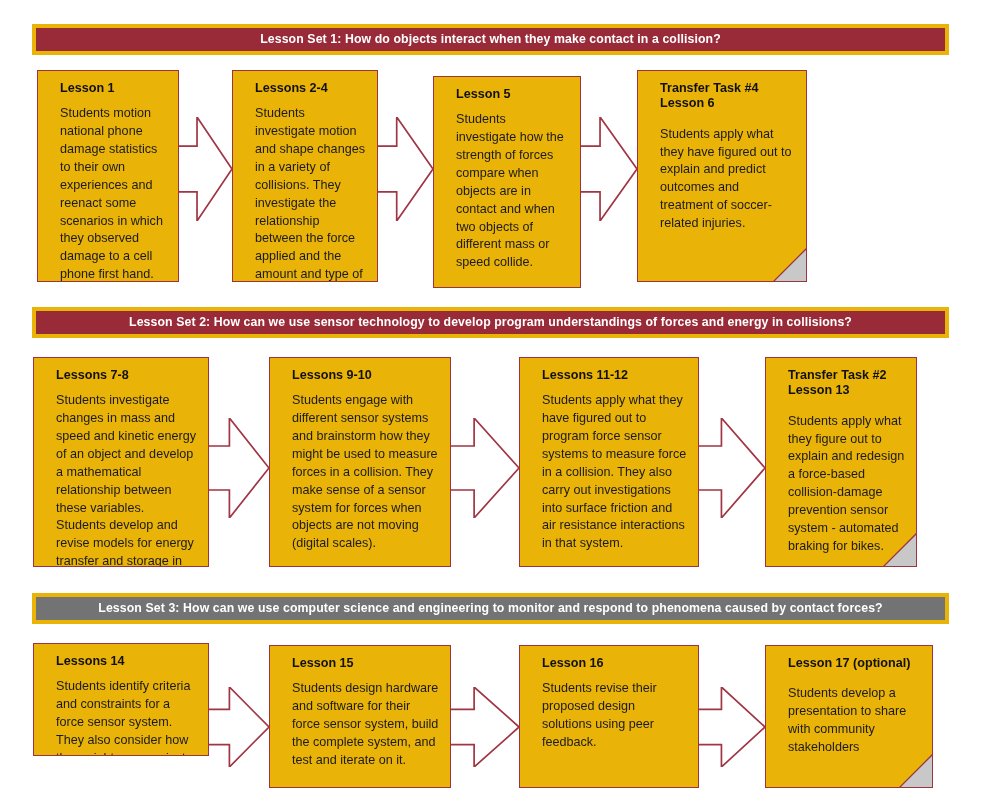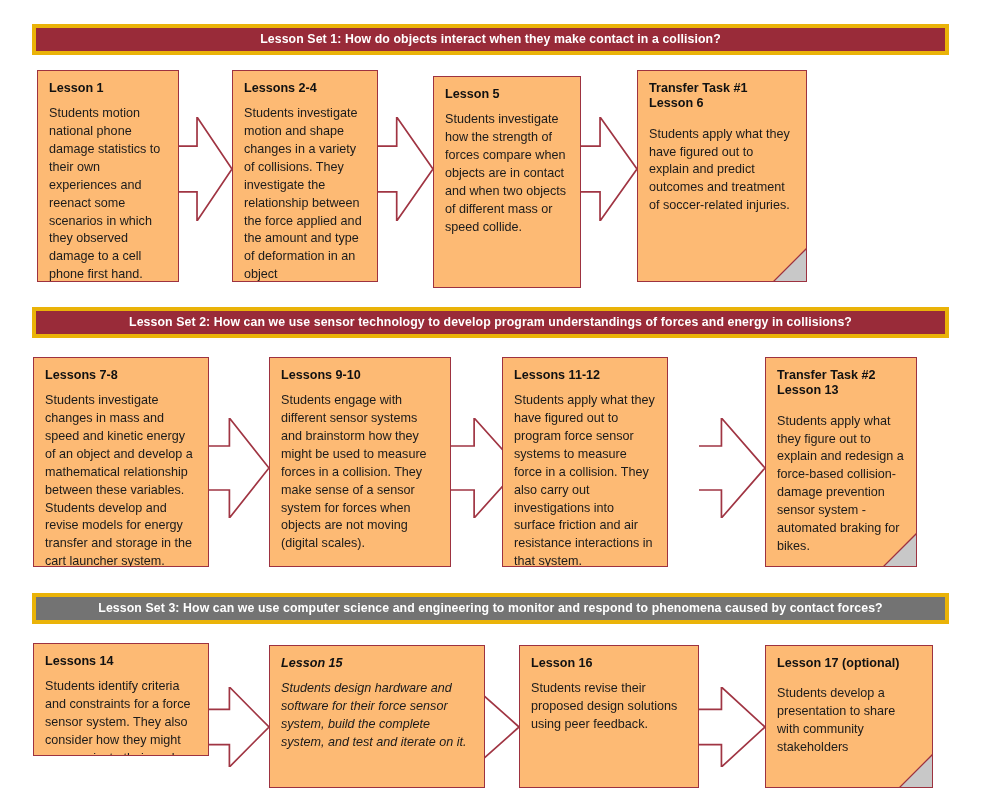--- a/index.html
+++ b/index.html
@@ -42,23 +42,23 @@
     letter-spacing: 0.1px;
     text-align: center;
     line-height: 1.1;
     white-space: nowrap;
   }
 
   
   .box {
     position: absolute;
     box-sizing: border-box;
-    background: #fdba74;
+    background: #eab308;
     border: 1.6px solid #9d3240;
-    padding: 10px 11px 8px 11px;
+    padding: 10px 11px 8px 22px;
     overflow: hidden;
   }
   .box-title {
     font-size: 12.6px;
     font-weight: 700;
     line-height: 1.22;
     color: #111111;
     margin: 0 0 9px 0;
     white-space: pre-line;
   }
@@ -111,21 +111,21 @@
     </div>
     <div class="box" style="left: 232px; top: 70px; width: 146px; height: 212px; border-color: rgb(157, 50, 64);">
       <div class="box-title">Lessons 2-4</div>
       <div class="box-body">Students investigate motion and shape changes in a variety of collisions. They investigate the relationship between the force applied and the amount and type of deformation in an object</div>
     </div>
     <div class="box" style="left: 433px; top: 76px; width: 148px; height: 212px; border-color: rgb(157, 50, 64);">
       <div class="box-title">Lesson 5</div>
       <div class="box-body">Students investigate how the strength of forces compare when objects are in contact and when two objects of different mass or speed collide.</div>
     </div>
     <div class="box transfer" style="left: 637px; top: 70px; width: 170px; height: 212px; border-color: rgb(157, 50, 64);">
-      <div class="box-title">Transfer Task #1
+      <div class="box-title">Transfer Task #4
 Lesson 6</div>
       <div class="box-body">Students apply what they have figured out to explain and predict outcomes and treatment of soccer-related injuries.</div>
       <svg class="fold" width="32" height="32" viewBox="0 0 32 32">
         <polygon points="0,32 32,0 32,32" fill="#c8c8c8" stroke="#9d3240" stroke-width="1.2"></polygon>
       </svg>
     </div>
     <div class="banner" style="top: 307px; background: rgb(153, 43, 57);">
       <div class="banner-text" style="color: rgb(255, 255, 255);">Lesson Set 2:  How can we use sensor technology to develop program understandings of forces and energy in collisions?</div>
     </div>
     <div class="arrow" style="left: 209px; top: 418px; width: 60px; height: 100px;"><svg width="60" height="100" viewBox="0 0 60 100">
@@ -138,21 +138,21 @@
         <polyline points="0,28 22.44,28 22.44,0 66,50 22.44,100 22.44,72 0,72" fill="none" stroke="#a03543" stroke-width="1.7" stroke-linejoin="miter"></polyline>
       </svg></div>
     <div class="box" style="left: 33px; top: 357px; width: 176px; height: 210px; border-color: rgb(157, 50, 64);">
       <div class="box-title">Lessons 7-8</div>
       <div class="box-body">Students investigate changes in mass and speed and kinetic energy of an object and develop a mathematical relationship between these variables. Students develop and revise models for energy transfer and storage in the cart launcher system.</div>
     </div>
     <div class="box" style="left: 269px; top: 357px; width: 182px; height: 210px; border-color: rgb(157, 50, 64);">
       <div class="box-title">Lessons 9-10</div>
       <div class="box-body">Students engage with different sensor systems and brainstorm how they might be used to measure forces in a collision. They make sense of a sensor system for forces when objects are not moving (digital scales).</div>
     </div>
-    <div class="box" style="left: 502px; top: 357px; width: 166px; height: 210px; border-color: rgb(157, 50, 64);">
+    <div class="box" style="left: 519px; top: 357px; width: 180px; height: 210px; border-color: rgb(157, 50, 64);">
       <div class="box-title">Lessons 11-12</div>
       <div class="box-body">Students apply what they have figured out to program force sensor systems to measure force in a collision. They also carry out investigations into surface friction and air resistance interactions in that system.</div>
     </div>
     <div class="box transfer" style="left: 765px; top: 357px; width: 152px; height: 210px; border-color: rgb(157, 50, 64);">
       <div class="box-title">Transfer Task #2
 Lesson 13</div>
       <div class="box-body">Students apply what they figure out to explain and redesign a force-based collision-damage prevention sensor system - automated braking for bikes.</div>
       <svg class="fold" width="32" height="32" viewBox="0 0 32 32">
         <polygon points="0,32 32,0 32,32" fill="#c8c8c8" stroke="#9d3240" stroke-width="1.2"></polygon>
       </svg>
@@ -166,21 +166,21 @@
     <div class="arrow" style="left: 451px; top: 687px; width: 68px; height: 80px;"><svg width="68" height="80" viewBox="0 0 68 80">
         <polyline points="0,22.4 23.12,22.4 23.12,0 68,40 23.12,80 23.12,57.6 0,57.6" fill="none" stroke="#a03543" stroke-width="1.7" stroke-linejoin="miter"></polyline>
       </svg></div>
     <div class="arrow" style="left: 699px; top: 687px; width: 66px; height: 80px;"><svg width="66" height="80" viewBox="0 0 66 80">
         <polyline points="0,22.4 22.44,22.4 22.44,0 66,40 22.44,80 22.44,57.6 0,57.6" fill="none" stroke="#a03543" stroke-width="1.7" stroke-linejoin="miter"></polyline>
       </svg></div>
     <div class="box" style="left: 33px; top: 643px; width: 176px; height: 113px; border-color: rgb(157, 50, 64);">
       <div class="box-title">Lessons 14</div>
       <div class="box-body">Students identify criteria and constraints for a force sensor system. They also consider how they might communicate their work.</div>
     </div>
-    <div class="box" style="left: 269px; top: 645px; width: 216px; height: 143px; border-color: rgb(157, 50, 64); font-style: italic;">
+    <div class="box" style="left: 269px; top: 645px; width: 182px; height: 143px; border-color: rgb(157, 50, 64);">
       <div class="box-title">Lesson 15</div>
       <div class="box-body">Students design hardware and software for their force sensor system, build the complete system, and test and iterate on it.</div>
     </div>
     <div class="box" style="left: 519px; top: 645px; width: 180px; height: 143px; border-color: rgb(157, 50, 64);">
       <div class="box-title">Lesson 16</div>
       <div class="box-body">Students revise their proposed design solutions using peer feedback.</div>
     </div>
     <div class="box transfer" style="left: 765px; top: 645px; width: 168px; height: 143px; border-color: rgb(157, 50, 64);">
       <div class="box-title">Lesson 17 (optional)</div>
       <div class="box-body">Students develop a presentation to share with community stakeholders</div>

